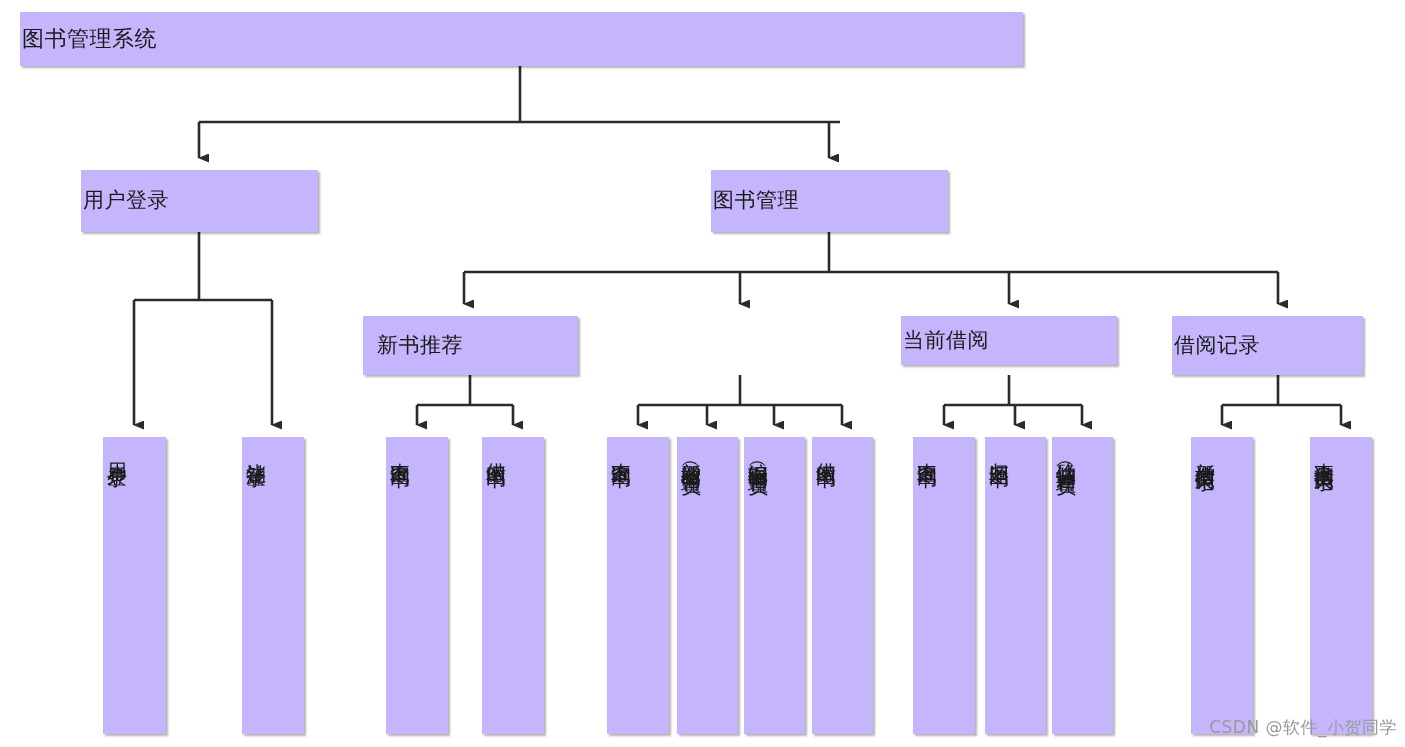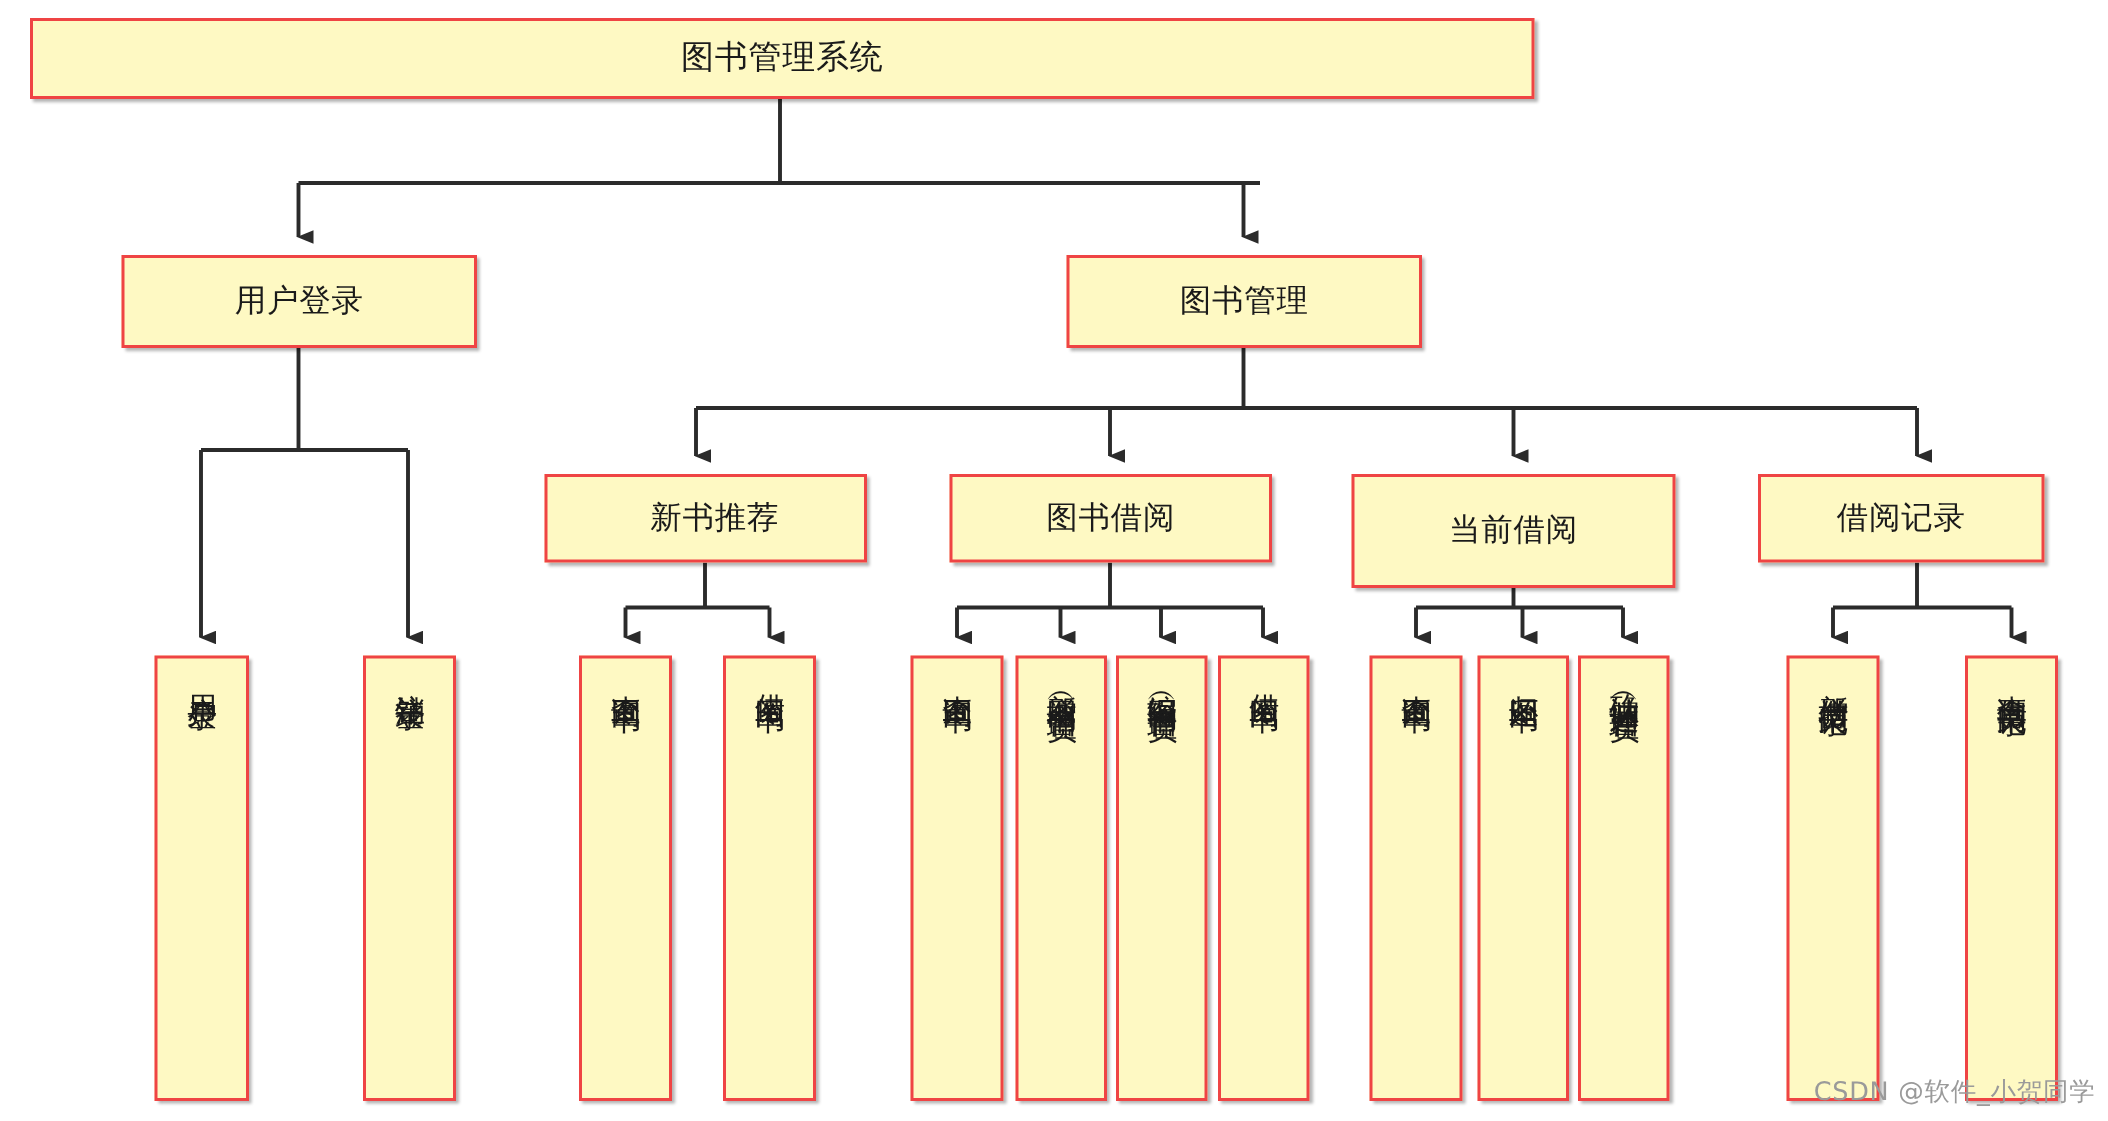--- a/index.html
+++ b/index.html
@@ -21,26 +21,25 @@
     position: absolute;
     left: 0;
     top: 0;
     width: 1405px;
     height: 747px;
     pointer-events: none;
   }
   .node {
     position: absolute;
     box-sizing: border-box;
-    background: #fef9c3;
-    border: 2px solid #ef4444;
+    background: #c4b5fd;
+    border: 2px solid #c4b5fd;
     box-shadow: 2px 2px 2px rgba(0,0,0,0.30);
     display: flex;
     align-items: center;
-    justify-content: center;
     color: #1a1a1a;
     z-index: 2;
   }
   .node-label {
     display: block;
     text-align: center;
     letter-spacing: 0.5px;
     white-space: nowrap;
   }
   .node.horizontal .node-label {
@@ -141,24 +140,21 @@
   <div class="node horizontal" style="left:81px; top:170px; width:237px; height:62px;">
     <span class="node-label">用户登录</span>
   </div>
   <div class="node horizontal" style="left:711px; top:170px; width:237px; height:62px;">
     <span class="node-label">图书管理</span>
   </div>
 
   <div class="node horizontal" style="left:363px; top:316px; width:215px; height:59px;padding-left:12px;">
     <span class="node-label">新书推荐</span>
   </div>
-  <div class="node horizontal" style="left:633px; top:316px; width:215px; height:59px;">
-    <span class="node-label">图书借阅</span>
-  </div>
-  <div class="node horizontal" style="left:901px; top:316px; width:216px; height:76px;">
+  <div class="node horizontal" style="left:901px; top:316px; width:216px; height:49px;">
     <span class="node-label">当前借阅</span>
   </div>
   <div class="node horizontal" style="left:1172px; top:316px; width:191px; height:59px;">
     <span class="node-label">借阅记录</span>
   </div>
 
   <div class="node vertical" style="left:103px; top:437px; width:63px; height:297px;">
     <span class="node-label">用户登录</span>
   </div>
   <div class="node vertical" style="left:242px; top:437px; width:62px; height:297px;">

